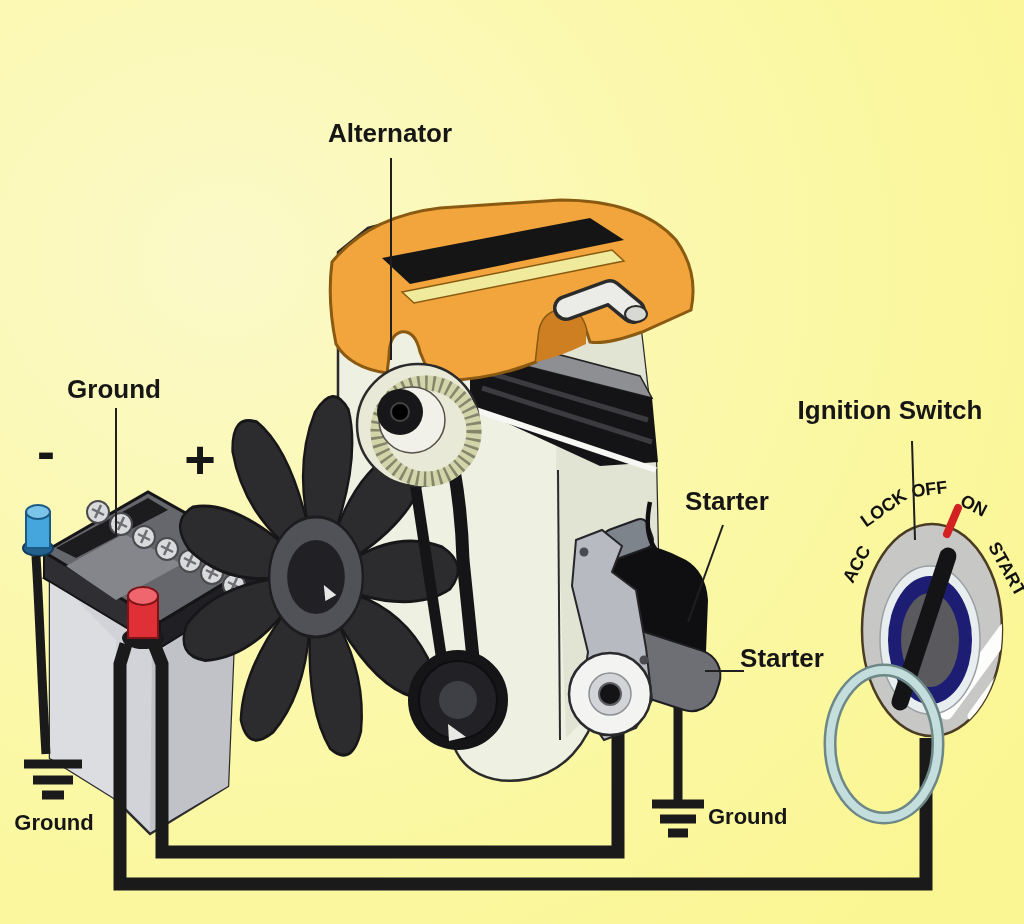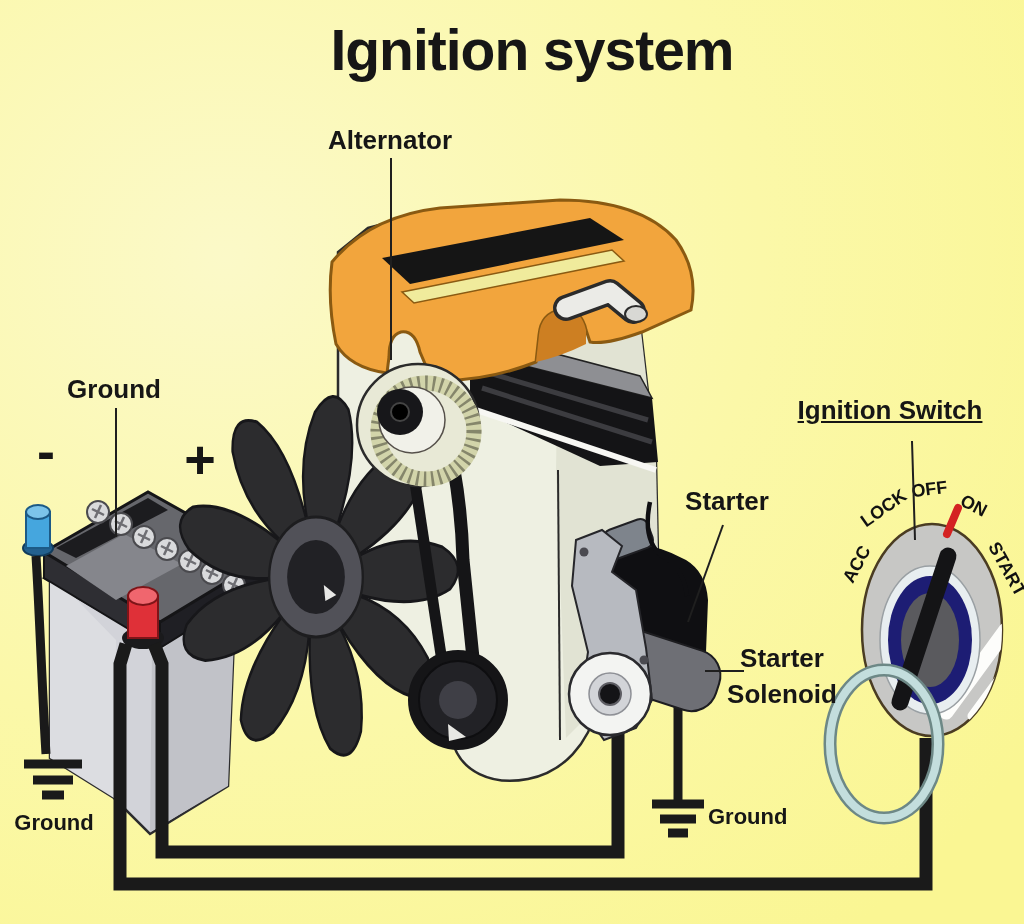--- a/index.html
+++ b/index.html
@@ -214,26 +214,24 @@
 
   <g stroke="#1f1f1f" stroke-width="2">
     <path d="M116,408 L116,537"></path>
     <path d="M391,158 L391,360"></path>
     <path d="M723,525 L688,622"></path>
     <path d="M744,671 L705,671"></path>
     <path d="M912,441 L915,540"></path>
   </g>
 </svg>
 
-  <div class="lbl title" style="left:532px;top:22px;">Ignition system</div>
-  <div class="lbl complabel" style="left:390px;top:127px;">Alternator</div>
+  <div class="lbl complabel" style="left:390px;top:120px;">Alternator</div>
   <div class="lbl complabel" style="left:114px;top:376px;">Ground</div>
   <div class="lbl sign" style="left:46px;top:424px;">-</div>
   <div class="lbl sign" style="left:200px;top:432px;">+</div>
   <div class="lbl ground" style="left:54px;top:812px;">Ground</div>
   <div class="lbl complabel" style="left:727px;top:488px;">Starter</div>
   <div class="lbl complabel twoline" style="left:782px;top:640px;">
     <div>Starter</div>
-    <div>Solenoid</div>
   </div>
   <div class="lbl ground left" style="left:708px;top:806px;">Ground</div>
-  <div class="lbl complabel" style="left:890px;top:397px;text-decoration:underline;">Ignition Switch</div>
+  <div class="lbl complabel" style="left:890px;top:397px;">Ignition Switch</div>
 </div>
 
 </body></html>

